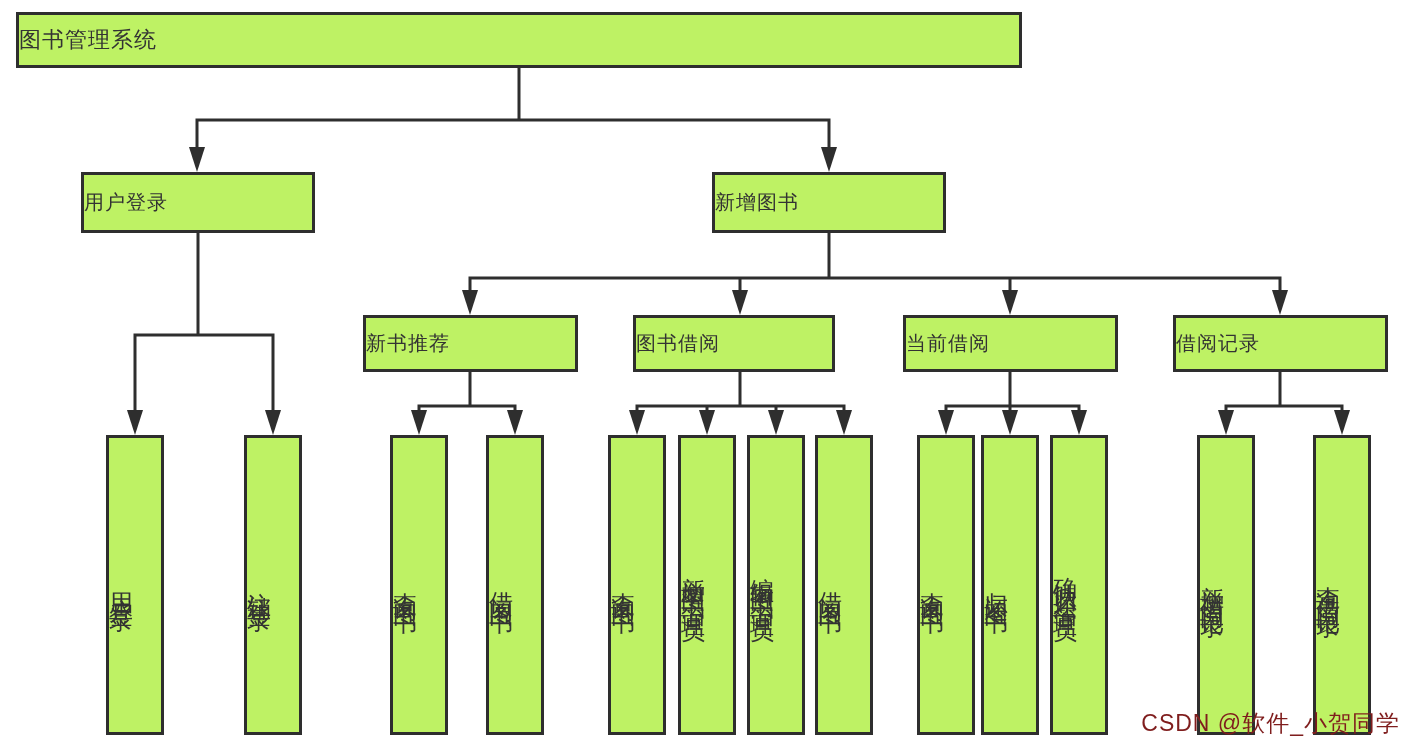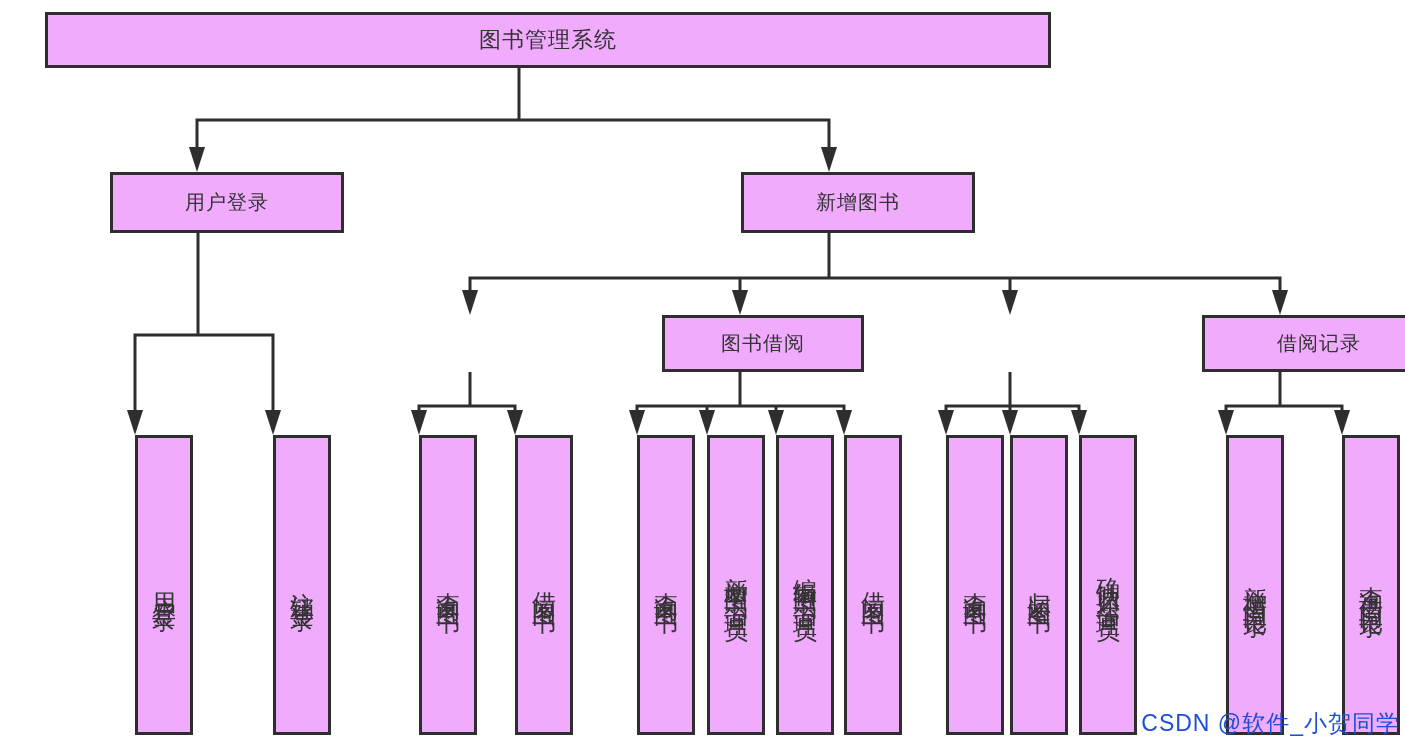--- a/index.html
+++ b/index.html
@@ -1,32 +1,32 @@
 <!DOCTYPE html>
 <html><head>
 <meta charset="utf-8">
 <style>
   html,body{margin:0;padding:0;background:#ffffff;}
   body{font-family:"Liberation Sans","DejaVu Sans",sans-serif;}
   .canvas{
     position:relative;width:1405px;height:747px;background:#ffffff;overflow:hidden;
   }
   .node{
-    position:absolute;box-sizing:border-box;border:3px solid #2e2e2e;background:#f0abfc;
-    display:flex;align-items:center;justify-content:center;color:#333333;margin-left:29px;
+    position:absolute;box-sizing:border-box;border:3px solid #2e2e2e;background:#bef264;
+    display:flex;align-items:center;color:#333333;
   }
   .node.lvl1{font-size:22px;letter-spacing:1px;}
   .node.lvl2,.node.lvl3{font-size:20px;letter-spacing:1px;}
   .leaf span{
     writing-mode:vertical-rl;text-orientation:mixed;
     font-size:24px;line-height:1;letter-spacing:6px;color:#333333;
   }
   .connectors{position:absolute;left:0;top:0;pointer-events:none;}
   .watermark{
-    position:absolute;right:5px;bottom:8px;font-size:23px;color:#1d4ed8;
+    position:absolute;right:5px;bottom:8px;font-size:23px;color:#7f1d1d;
     letter-spacing:1px;white-space:nowrap;
   }
 </style>
 </head>
 <body>
 
 <div class="canvas">
 
   <svg class="connectors" width="1405" height="747" viewBox="0 0 1405 747">
     <g stroke="#2e2e2e" stroke-width="3" fill="none">
@@ -72,24 +72,30 @@
     <span>图书管理系统</span>
   </div>
 
   <div class="node lvl2" style="left:81px;top:172px;width:234px;height:61px;">
     <span>用户登录</span>
   </div>
   <div class="node lvl2" style="left:712px;top:172px;width:234px;height:61px;">
     <span>新增图书</span>
   </div>
 
+  <div class="node lvl3" style="left:363px;top:315px;width:215px;height:57px;">
+    <span>新书推荐</span>
+  </div>
   <div class="node lvl3" style="left:633px;top:315px;width:202px;height:57px;">
     <span>图书借阅</span>
   </div>
-  <div class="node lvl3" style="left:1173px;top:315px;width:215px;height:57px;padding-left:19px;">
+  <div class="node lvl3" style="left:903px;top:315px;width:215px;height:57px;">
+    <span>当前借阅</span>
+  </div>
+  <div class="node lvl3" style="left:1173px;top:315px;width:215px;height:57px;">
     <span>借阅记录</span>
   </div>
 
   <div class="node leaf" style="left:106px;top:435px;width:58px;height:300px;">
     <span>用户登录</span>
   </div>
   <div class="node leaf" style="left:244px;top:435px;width:58px;height:300px;">
     <span>注销登录</span>
   </div>
 

